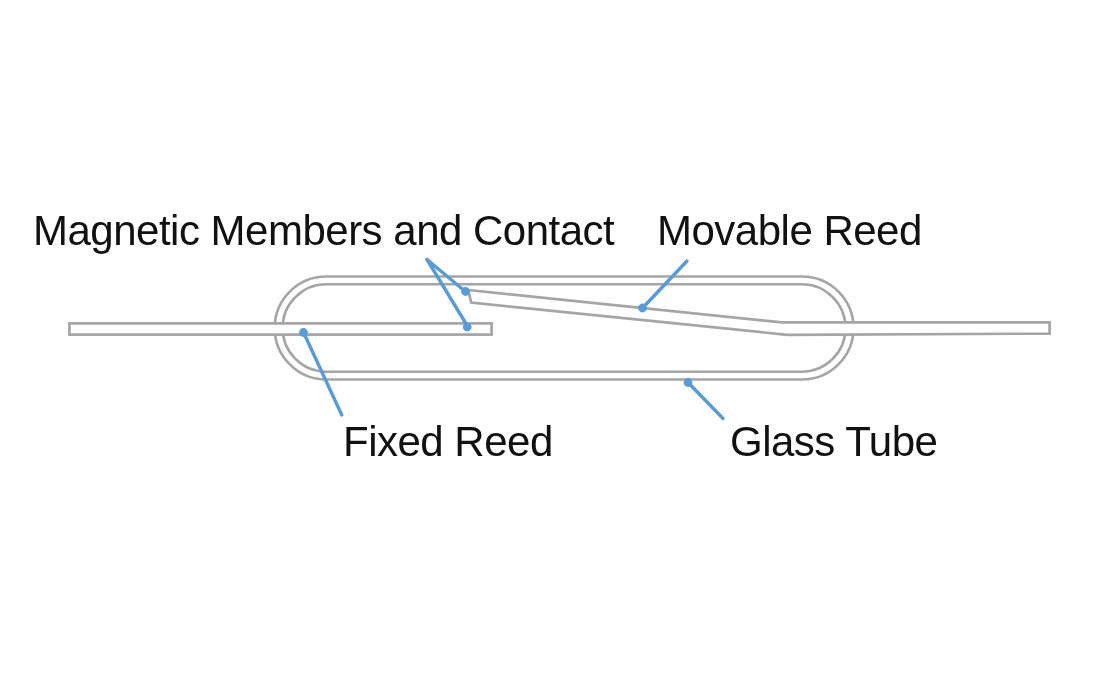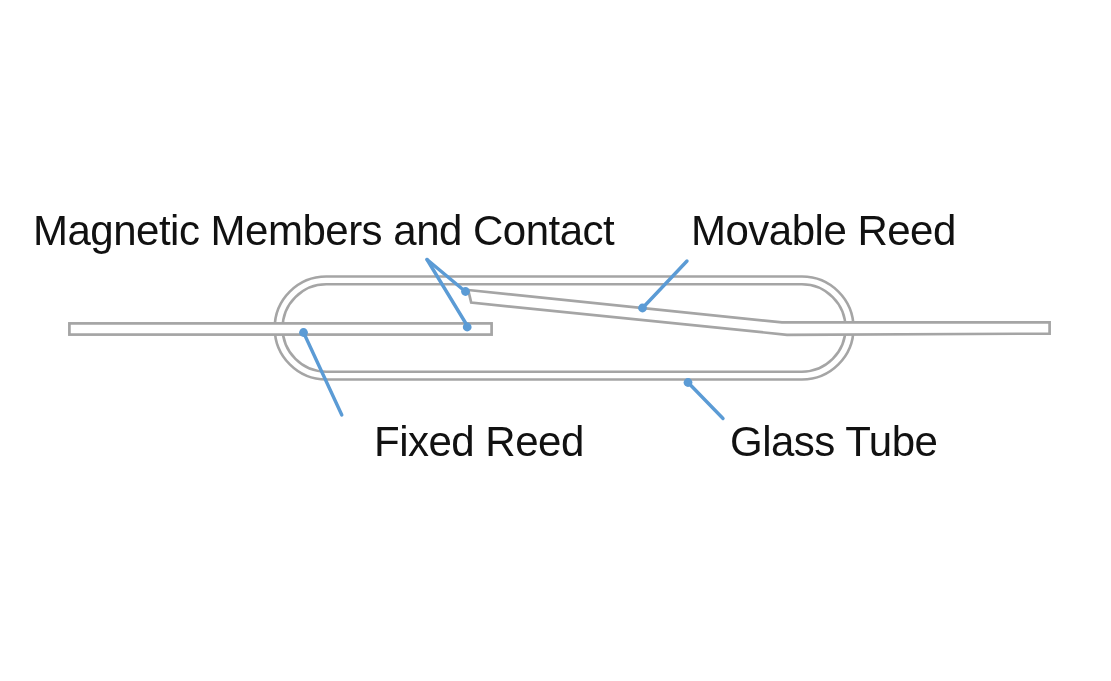--- a/index.html
+++ b/index.html
@@ -61,19 +61,19 @@
       <line class="leader" x1="341.8" y1="415" x2="304.5" y2="334.5"></line>
       <circle class="leader-dot" cx="303.5" cy="332.5" r="4.4"></circle>
 
       <line class="leader" x1="723" y1="418.5" x2="689.5" y2="384"></line>
       <circle class="leader-dot" cx="688" cy="382.5" r="4.4"></circle>
     </g>
   </svg>
 
   <div class="label" style="left:33px; top:210px;">Magnetic Members and Contact</div>
 
-  <div class="label" style="left:691px; top:210px;">Movable Reed</div>
+  <div class="label" style="left:657px; top:210px;">Movable Reed</div>
 
-  <div class="label" style="left:343px; top:421px;margin-left:31px;">Fixed Reed</div>
+  <div class="label" style="left:343px; top:421px;">Fixed Reed</div>
 
   <div class="label" style="left:730px; top:421px;">Glass Tube</div>
 
 </div>
 
 </body></html>

